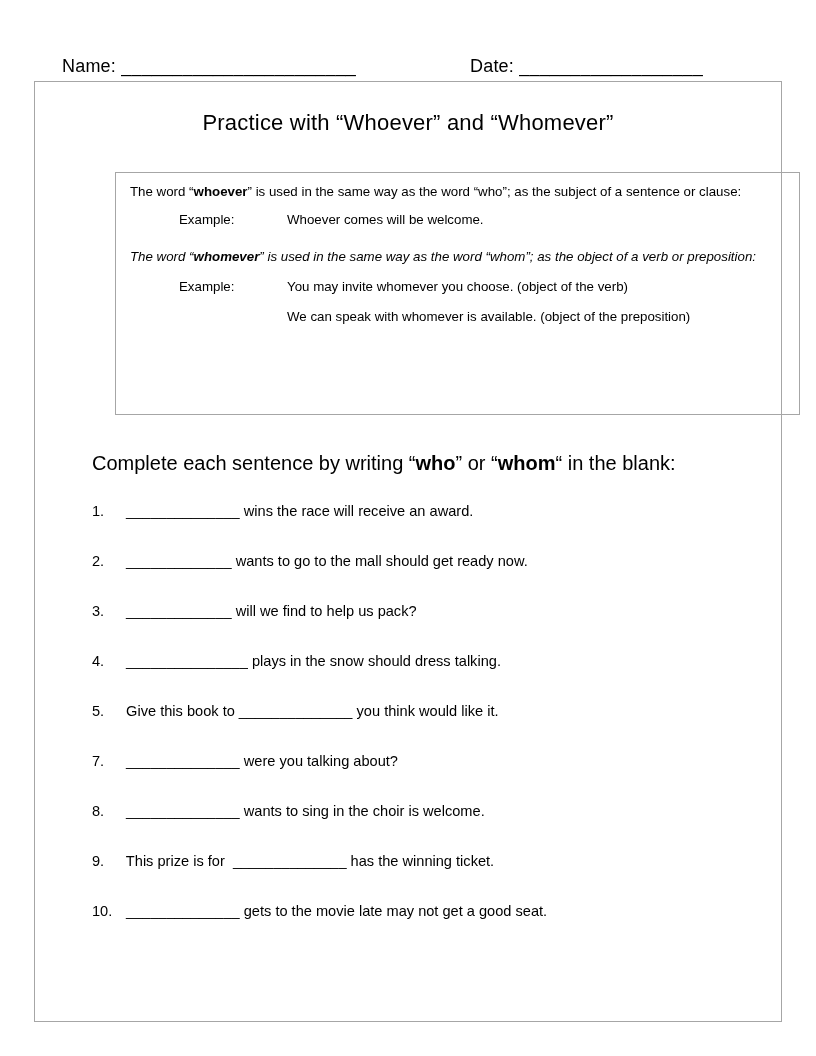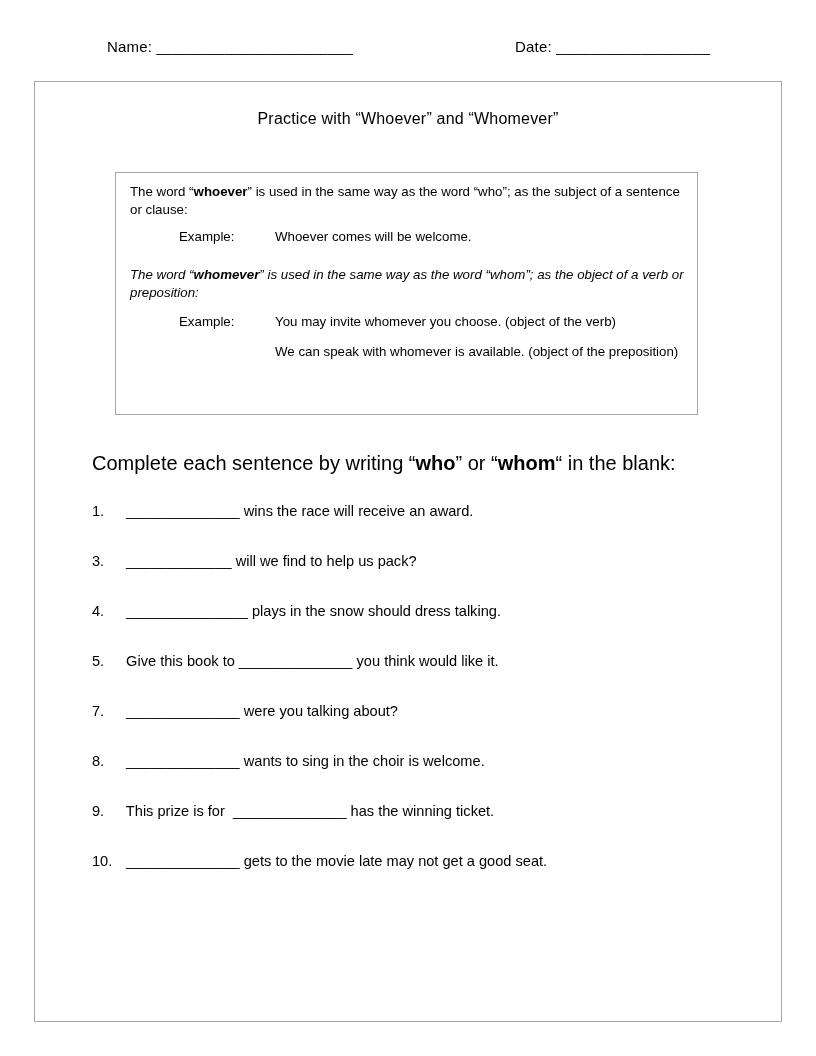--- a/index.html
+++ b/index.html
@@ -12,27 +12,26 @@
     height: 1056px;
     position: relative;
     font-family: "Liberation Sans", sans-serif;
     color: #000000;
     overflow: hidden;
   }
 
   
   .header-row {
     position: absolute;
-    top: 38px;
+    top: 56px;
     left: 62px;
     width: 700px;
     height: 30px;
-    font-size: 15px;
+    font-size: 18px;
     letter-spacing: 0.2px;
-    margin-left: 45px;
   }
   .header-field {
     position: absolute;
     white-space: pre;
     top: 0;
   }
   .header-name { left: 0; }
   .header-date { left: 408px; }
 
   
@@ -46,48 +45,49 @@
     box-sizing: border-box;
   }
 
   
   .worksheet-title {
     position: absolute;
     top: 110px;
     left: 34px;
     width: 748px;
     text-align: center;
-    font-size: 16px;
+    font-size: 22px;
     letter-spacing: 0.2px;
   }
 
   
   .rule-box {
     position: absolute;
     left: 115px;
     top: 172px;
-    width: 583px;
+    width: 685px;
     height: 243px;
     border: 1px solid #a6a6a6;
     box-sizing: border-box;
     padding: 10px 2px 0 14px;
     font-size: 13.3px;
     line-height: 1.33;
   }
   .rule-para {
     margin: 0 0 6px 0;
     white-space: normal;
   }
   .rule-para.second {
     margin-top: 20px;
     font-style: italic;
   }
   .example-row {
     display: flex;
     margin-top: 10px;
+    gap: 12px;
   }
   .example-row.tight { margin-top: 12px; }
   .example-label {
     width: 97px;
     padding-left: 49px;
     box-sizing: border-box;
     flex: none;
   }
   .example-text {
     flex: 1;
@@ -169,20 +169,21 @@
   </div>
 
 </div>
 
 <div class="directions"><span>Complete each sentence by writing “</span><b>who</b><span>” or “</span><b>whom</b><span>“ in the blank:</span></div>
 
 <div class="questions">
 
   <div class="question-item"><span class="q-num">1.</span><span>  ______________ wins the race will receive an award.</span></div>
 
+  <div class="question-item"><span class="q-num">2.</span><span>  _____________ wants to go to the mall should get ready now.</span></div>
 
   <div class="question-item"><span class="q-num">3.</span><span>  _____________ will we find to help us pack?</span></div>
 
   <div class="question-item"><span class="q-num">4.</span><span>  _______________ plays in the snow should dress talking.</span></div>
 
   <div class="question-item"><span class="q-num">5.</span><span>  Give this book to ______________ you think would like it.</span></div>
 
 
   <div class="question-item"><span class="q-num">7.</span><span>  ______________ were you talking about?</span></div>
 

